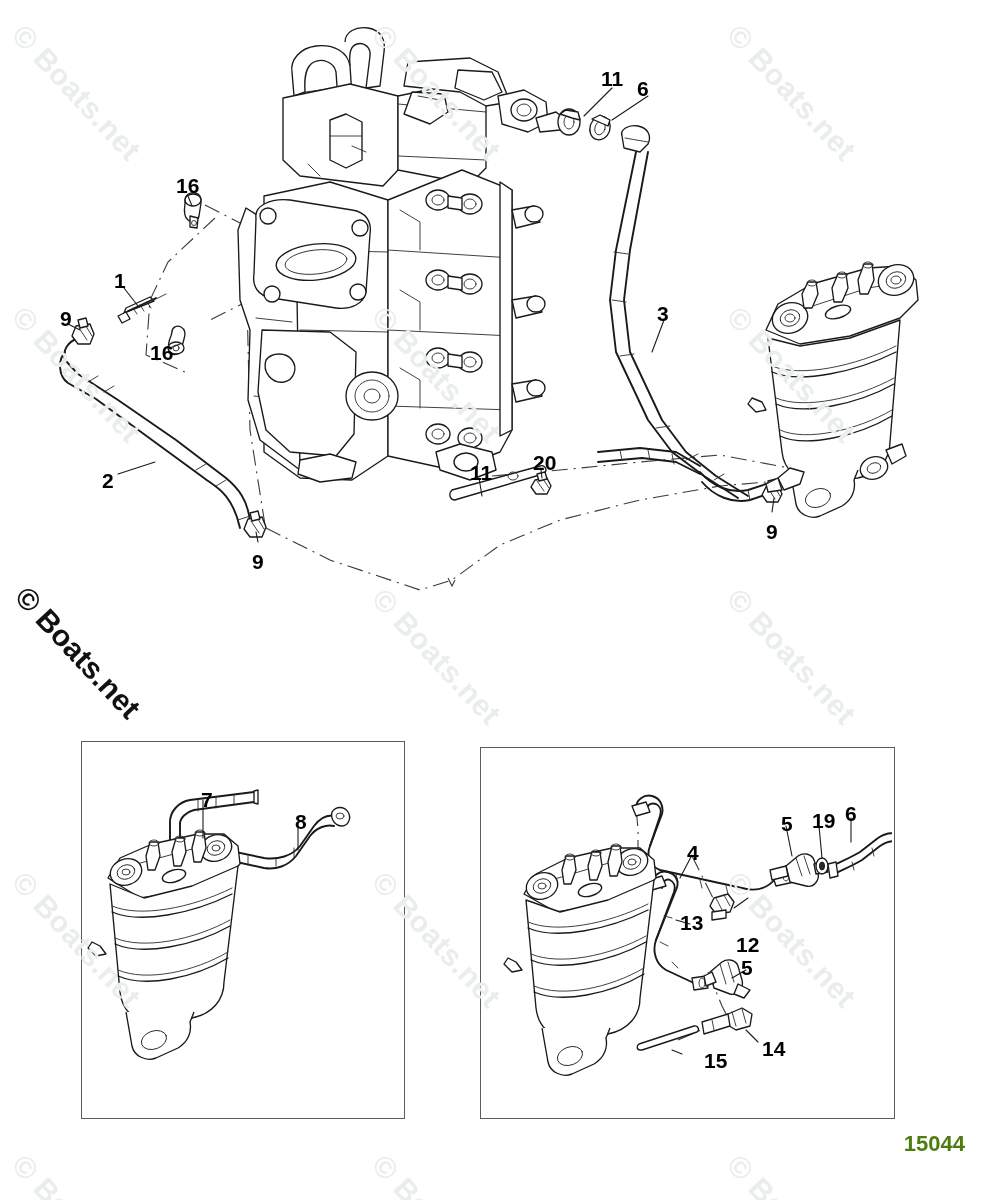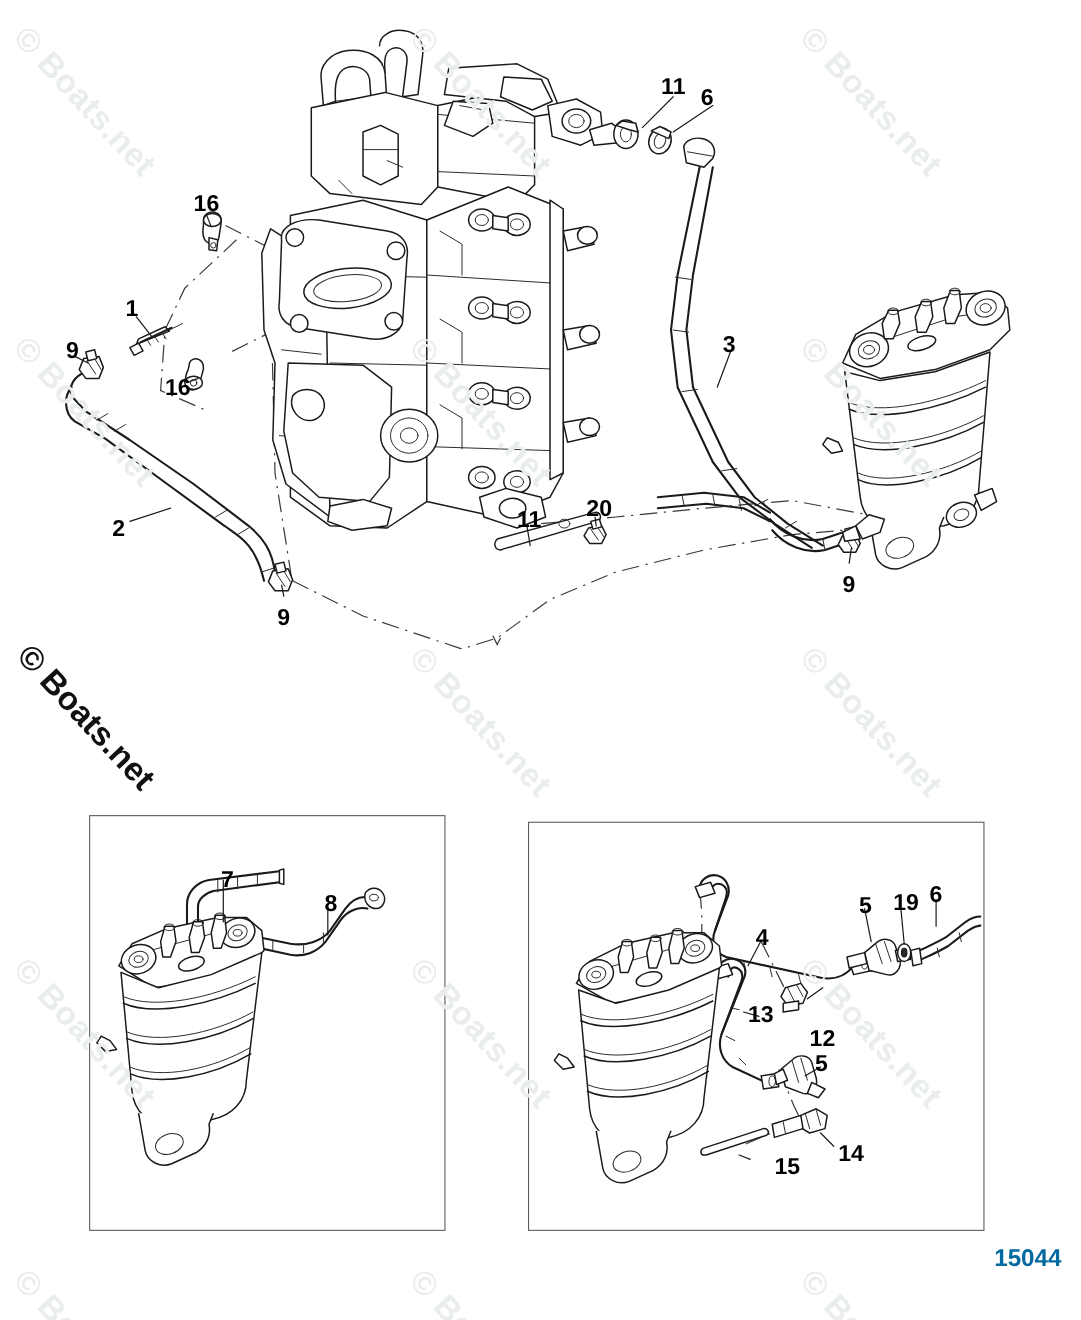--- a/index.html
+++ b/index.html
@@ -74,21 +74,21 @@
   #inset-left  { left: 81px;  top: 741px; width: 322px; height: 376px; }
   #inset-right { left: 480px; top: 747px; width: 413px; height: 370px; }
   
   #diagram-number {
     position: absolute;
     right: 18px;
     top: 1131px;
     font-family: "Liberation Sans", sans-serif;
     font-size: 22px;
     font-weight: 700;
-    color: #0369a1;
+    color: #4d7c0f;
     z-index: 8;
   }
 </style>
 </head>
 <body>
 
 <div id="page">
 
   <div class="wm-layer" id="wm-light-layer">
       <div class="wm" style="left: 30px; top: 18px;">© Boats.net</div>

